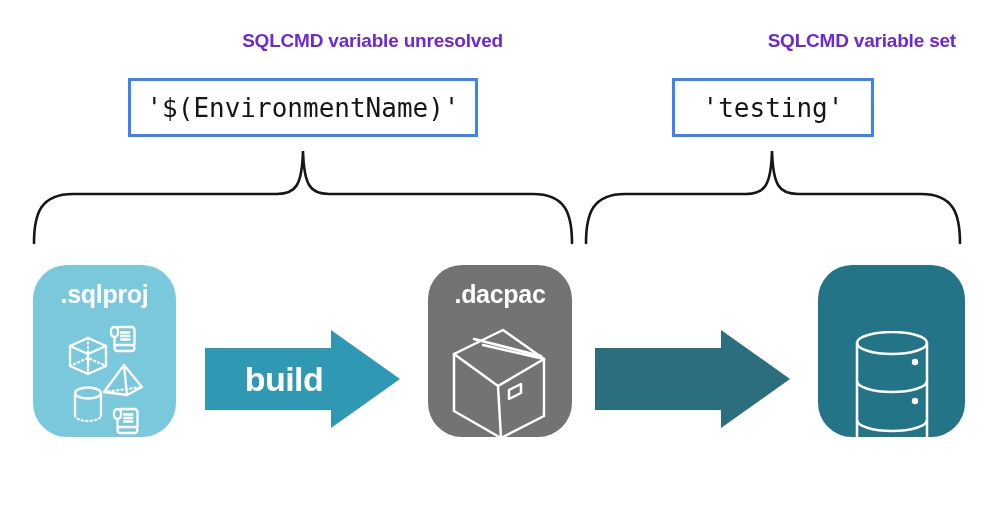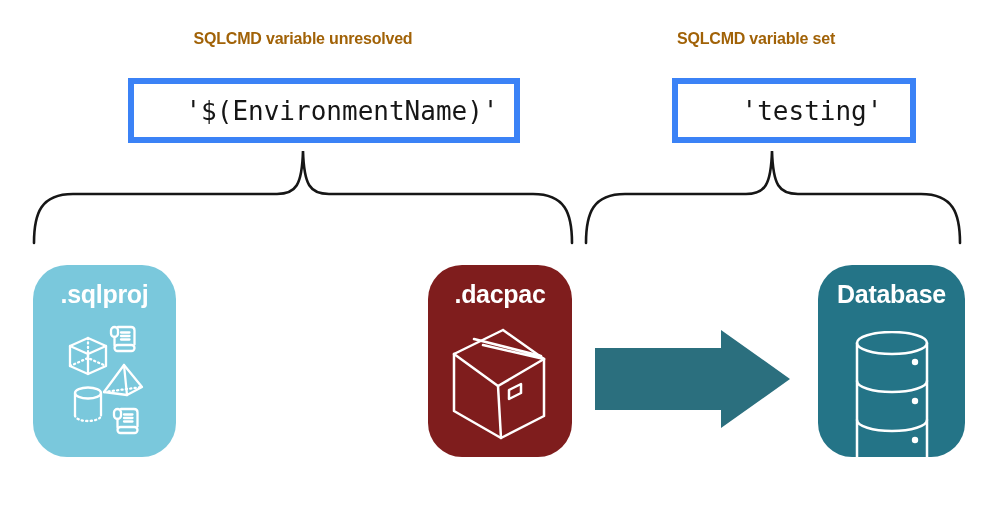--- a/index.html
+++ b/index.html
@@ -1,42 +1,42 @@
 <!DOCTYPE html>
 <html><head>
 <meta charset="utf-8">
 <style>
   html,body{margin:0;padding:0;background:#ffffff;}
   .canvas{
     position:relative;width:1000px;height:522px;background:#ffffff;overflow:hidden;
     font-family:"Liberation Sans",sans-serif;
   }
   .heading{
-    position:absolute;top:30px;width:400px;text-align:center;
-    font-size:16px;font-weight:700;color:#a16207;letter-spacing:-0.2px;white-space:nowrap;
+    position:absolute;top:30px;width:400px;text-align:right;
+    font-size:19px;font-weight:700;color:#6d28d9;letter-spacing:-0.2px;white-space:nowrap;
   }
   .heading-left{left:103px;}
   .heading-right{left:556px;}
   .codebox{
-    position:absolute;top:78px;height:53px;border:6px solid #3b82f6;background:#ffffff;
-    display:flex;align-items:center;justify-content:center;padding-left:36px;
+    position:absolute;top:78px;height:53px;border:3px solid #3b82f6;background:#ffffff;
+    display:flex;align-items:center;justify-content:center;
   }
   .codebox-left{left:128px;width:344px;}
   .codebox-right{left:672px;width:196px;justify-content:center;}
   .code{
     font-family:"DejaVu Sans Mono",monospace;font-size:26px;color:#161616;white-space:nowrap;
   }
   .brace{position:absolute;}
   .brace-left{left:31px;top:149px;}
   .brace-right{left:583px;top:149px;}
   .brace path{stroke:#161616;stroke-width:2.6;fill:none;stroke-linecap:round;}
 
-  .stage{position:absolute;top:265px;height:192px;border-radius:34px;}
+  .stage{position:absolute;top:265px;height:172px;border-radius:34px;}
   .stage-sqlproj{left:33px;width:143px;background:#7ac8dc;}
-  .stage-dacpac{left:428px;width:144px;background:#7f1d1d;}
+  .stage-dacpac{left:428px;width:144px;background:#737373;}
   .stage-database{left:818px;width:147px;background:#247487;}
   .stage-label{
     position:absolute;top:15px;left:0;width:100%;text-align:center;
     font-size:25px;font-weight:700;color:#ffffff;letter-spacing:-0.3px;white-space:nowrap;
   }
   .stage-icon{position:absolute;}
   .icon-sqlobjects{left:33px;top:58px;}
   .icon-package{left:23px;top:62px;}
   .icon-database{left:37px;top:66px;}
   .stage-icon *{vector-effect:none;}
@@ -108,20 +108,26 @@
       <g>
         <ellipse class="wicon" cx="22" cy="70" rx="13" ry="5.5"></ellipse>
         <path class="wicon" d="M9,70 V92.5 M35,70 V92.5"></path>
         <path class="wicon wdash" d="M9,92.5 a13,5.5 0 0 0 26,0"></path>
       </g>
 
       <use href="#scr" transform="translate(47,85)"></use>
     </svg>
   </div>
 
+  <div class="arrow arrow-build">
+    <svg width="197" height="102" viewBox="0 0 197 102">
+      <polygon class="fill-build" points="0,20 126,20 126,2 195,51 126,100 126,82 0,82"></polygon>
+    </svg>
+    <div class="arrow-label">build</div>
+  </div>
 
   <div class="stage stage-dacpac">
     <div class="stage-label">.dacpac</div>
     <svg class="stage-icon icon-package" width="98" height="116" viewBox="0 0 98 116">
       <g style="stroke-width:2.5" class="wicon">
         <path d="M52,3 L93,32 M52,3 L3,27 M3,27 L47,59 M93,32 L47,59"></path>
         <path d="M3,27 L3,84 L50,111 L93,89 L93,32"></path>
         <path d="M47,59 L50,111"></path>
         <path d="M23,12 L90,29 M32,18 L93,32"></path>
         <polygon points="58,63 70,57 70,66 58,72"></polygon>
@@ -129,21 +135,20 @@
     </svg>
   </div>
 
   <div class="arrow arrow-deploy">
     <svg width="197" height="102" viewBox="0 0 197 102">
       <polygon class="fill-deploy" points="0,20 126,20 126,2 195,51 126,100 126,82 0,82"></polygon>
     </svg>
   </div>
 
   <div class="stage stage-database">
-    <div class="stage-label">Database</div>
     <svg class="stage-icon icon-database" width="74" height="146" viewBox="0 0 74 146">
       <g style="stroke-width:2.5" class="wicon">
         <ellipse cx="37" cy="12" rx="35" ry="11"></ellipse>
         <path d="M2,12 V130 M72,12 V130"></path>
         <path d="M2,130 a35,11 0 0 0 70,0"></path>
         <path d="M2,50 a35,11 0 0 0 70,0"></path>
         <path d="M2,89 a35,11 0 0 0 70,0"></path>
       </g>
       <circle class="wdot" cx="60" cy="31" r="3.2"></circle>
       <circle class="wdot" cx="60" cy="70" r="3.2"></circle>

